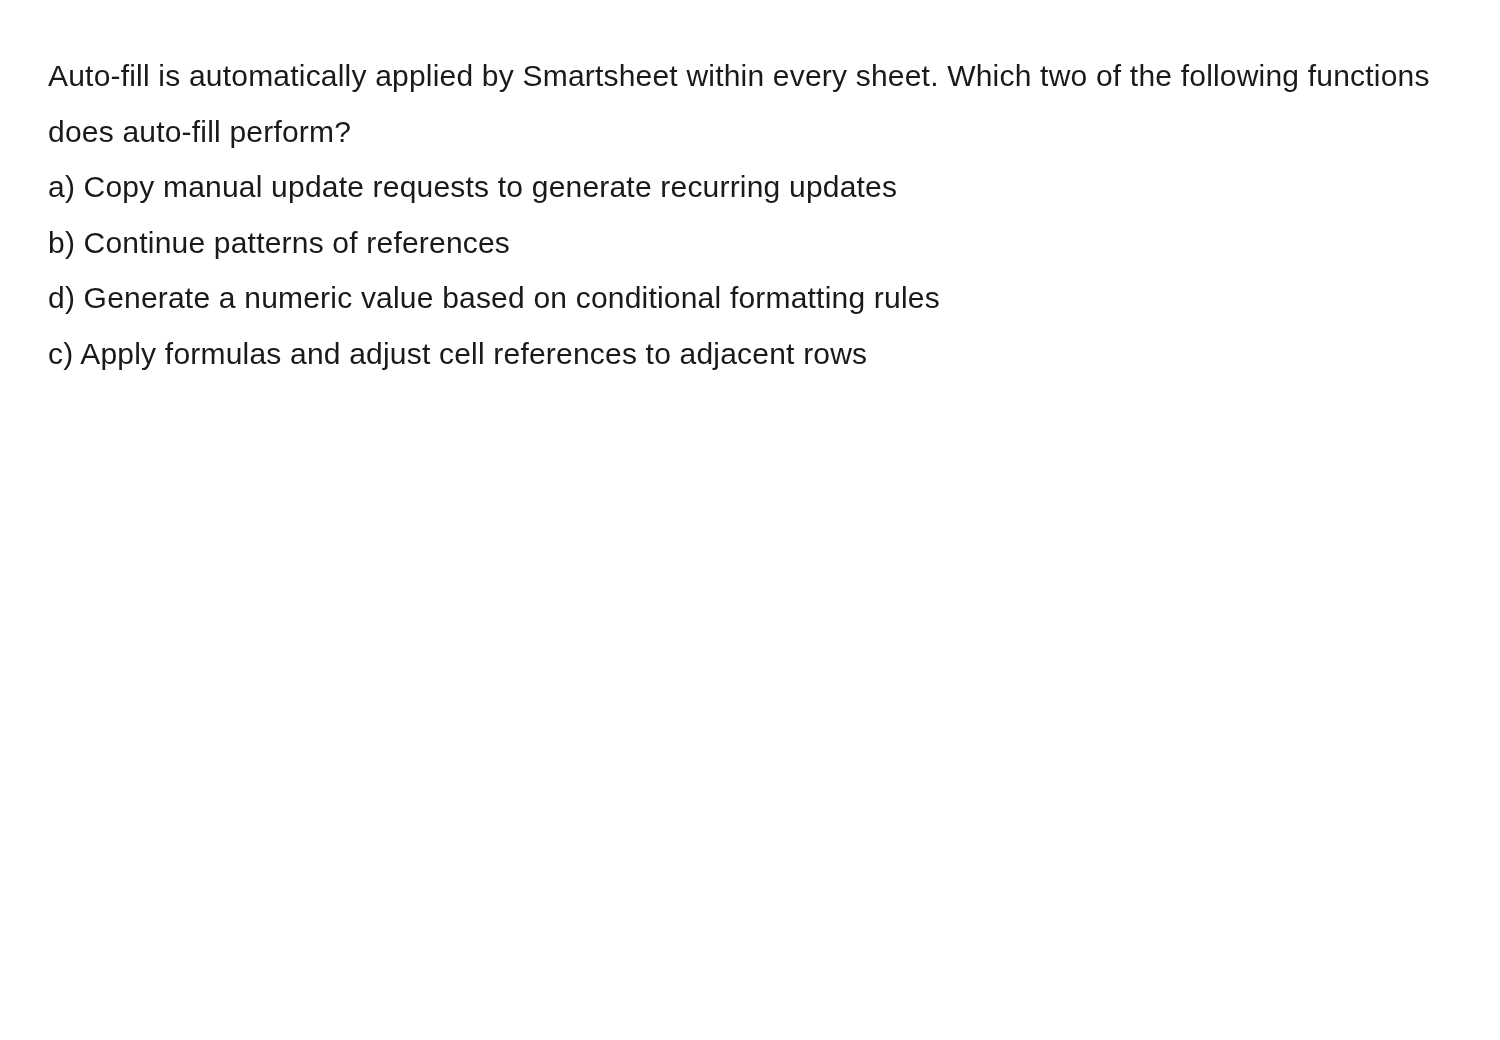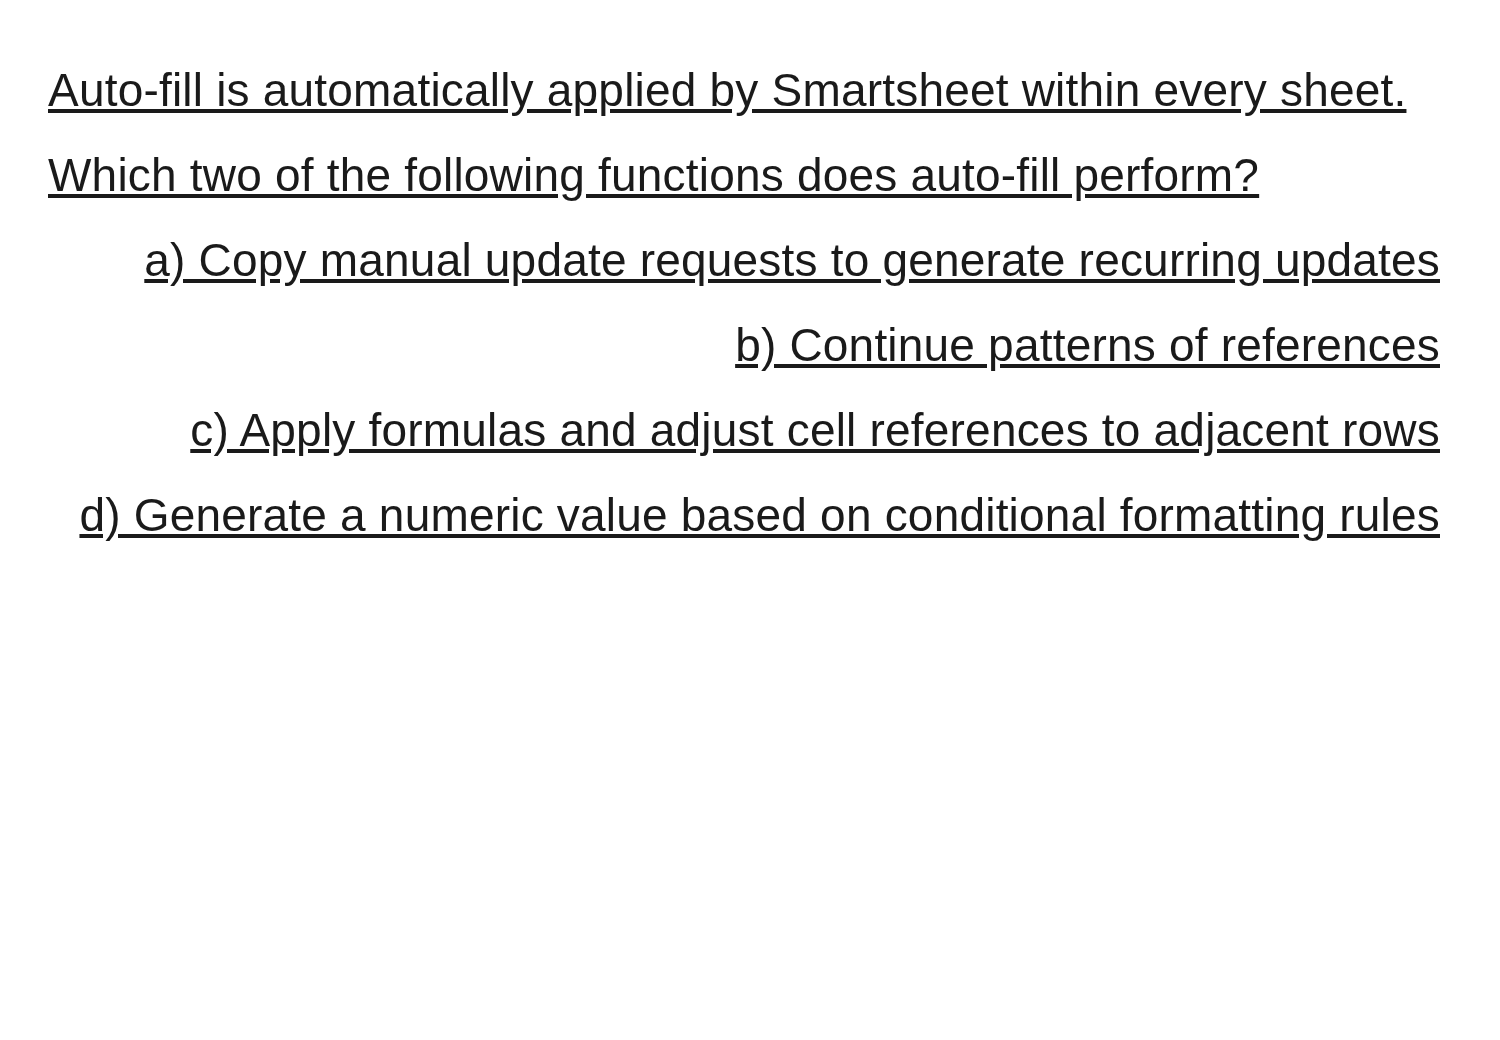--- a/index.html
+++ b/index.html
@@ -9,36 +9,34 @@
   }
   body {
     width: 1500px;
     height: 1040px;
     background: #ffffff;
     font-family: -apple-system, BlinkMacSystemFont, "Segoe UI", Helvetica, Arial, sans-serif;
     color: #1a1a1a;
     padding: 48px 60px 48px 48px;
   }
   .content {
-    font-size: 46px;
+    font-size: 30px;
     line-height: 1.85;
     font-weight: 400;
     letter-spacing: 0.2px;
-    text-decoration: underline;
   }
   .question {
     margin-bottom: 0;
   }
   .option {
     margin-bottom: 0;
-    text-align: right;
   }
 </style>
 </head>
 <body>
 
 <div class="content">
   <div class="question">Auto-fill is automatically applied by Smartsheet within every sheet. Which two of the following functions does auto-fill perform?</div>
   <div class="option">a) Copy manual update requests to generate recurring updates</div>
   <div class="option">b) Continue patterns of references</div>
+  <div class="option">d) Generate a numeric value based on conditional formatting rules</div>
   <div class="option">c) Apply formulas and adjust cell references to adjacent rows</div>
-  <div class="option">d) Generate a numeric value based on conditional formatting rules</div>
 </div>
 
 </body></html>

